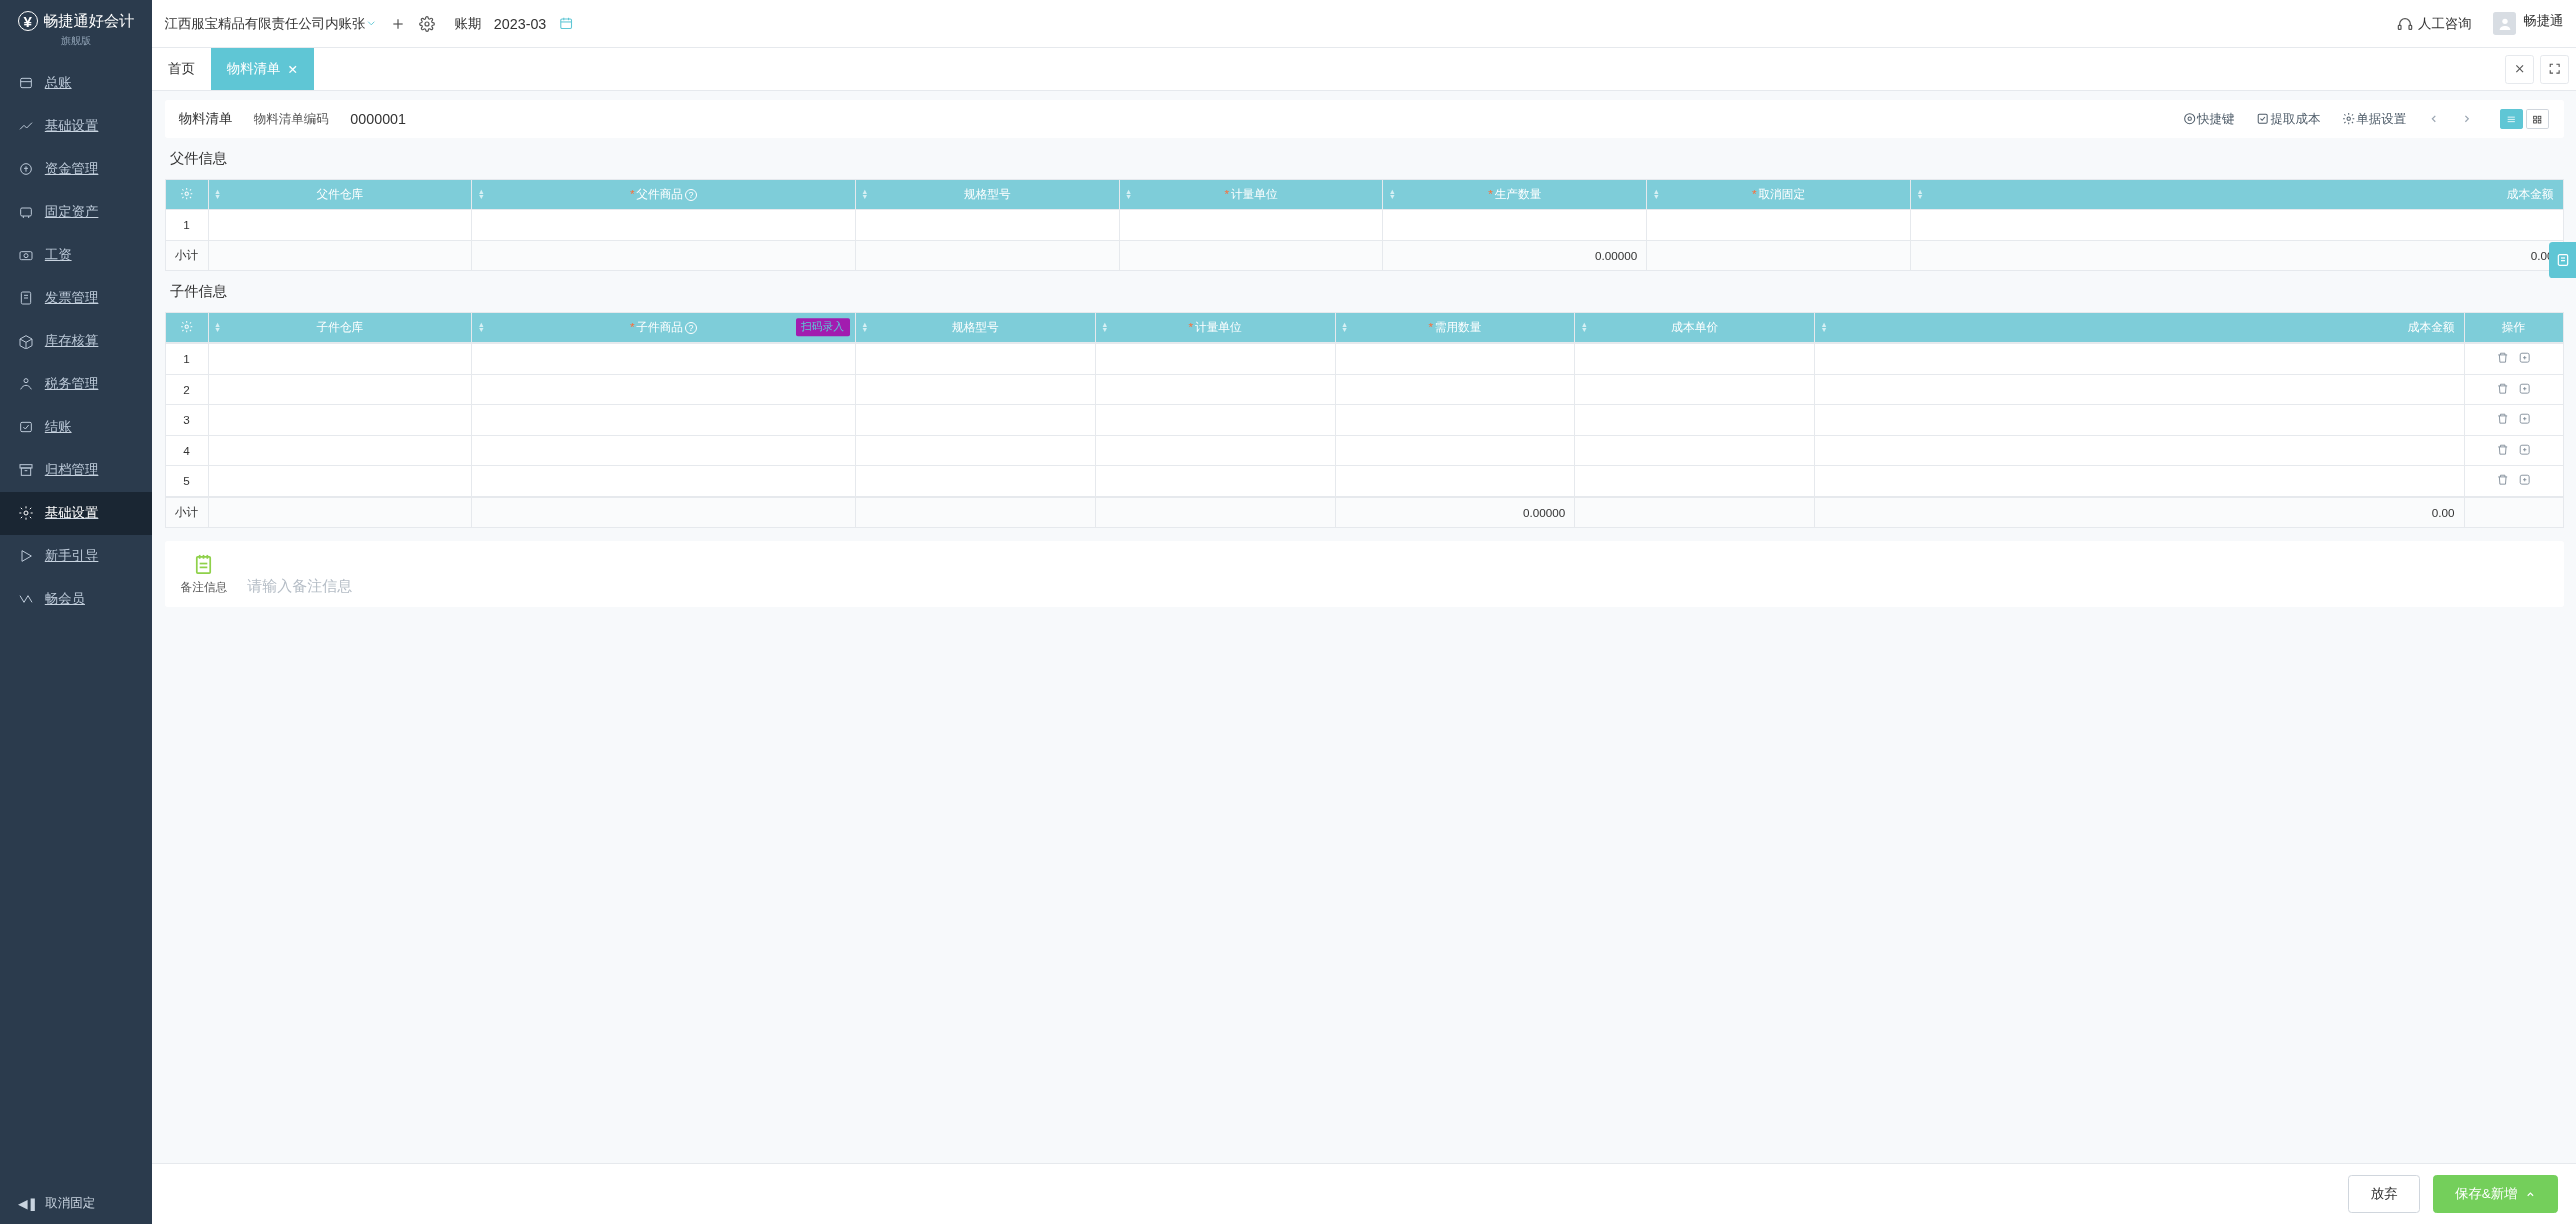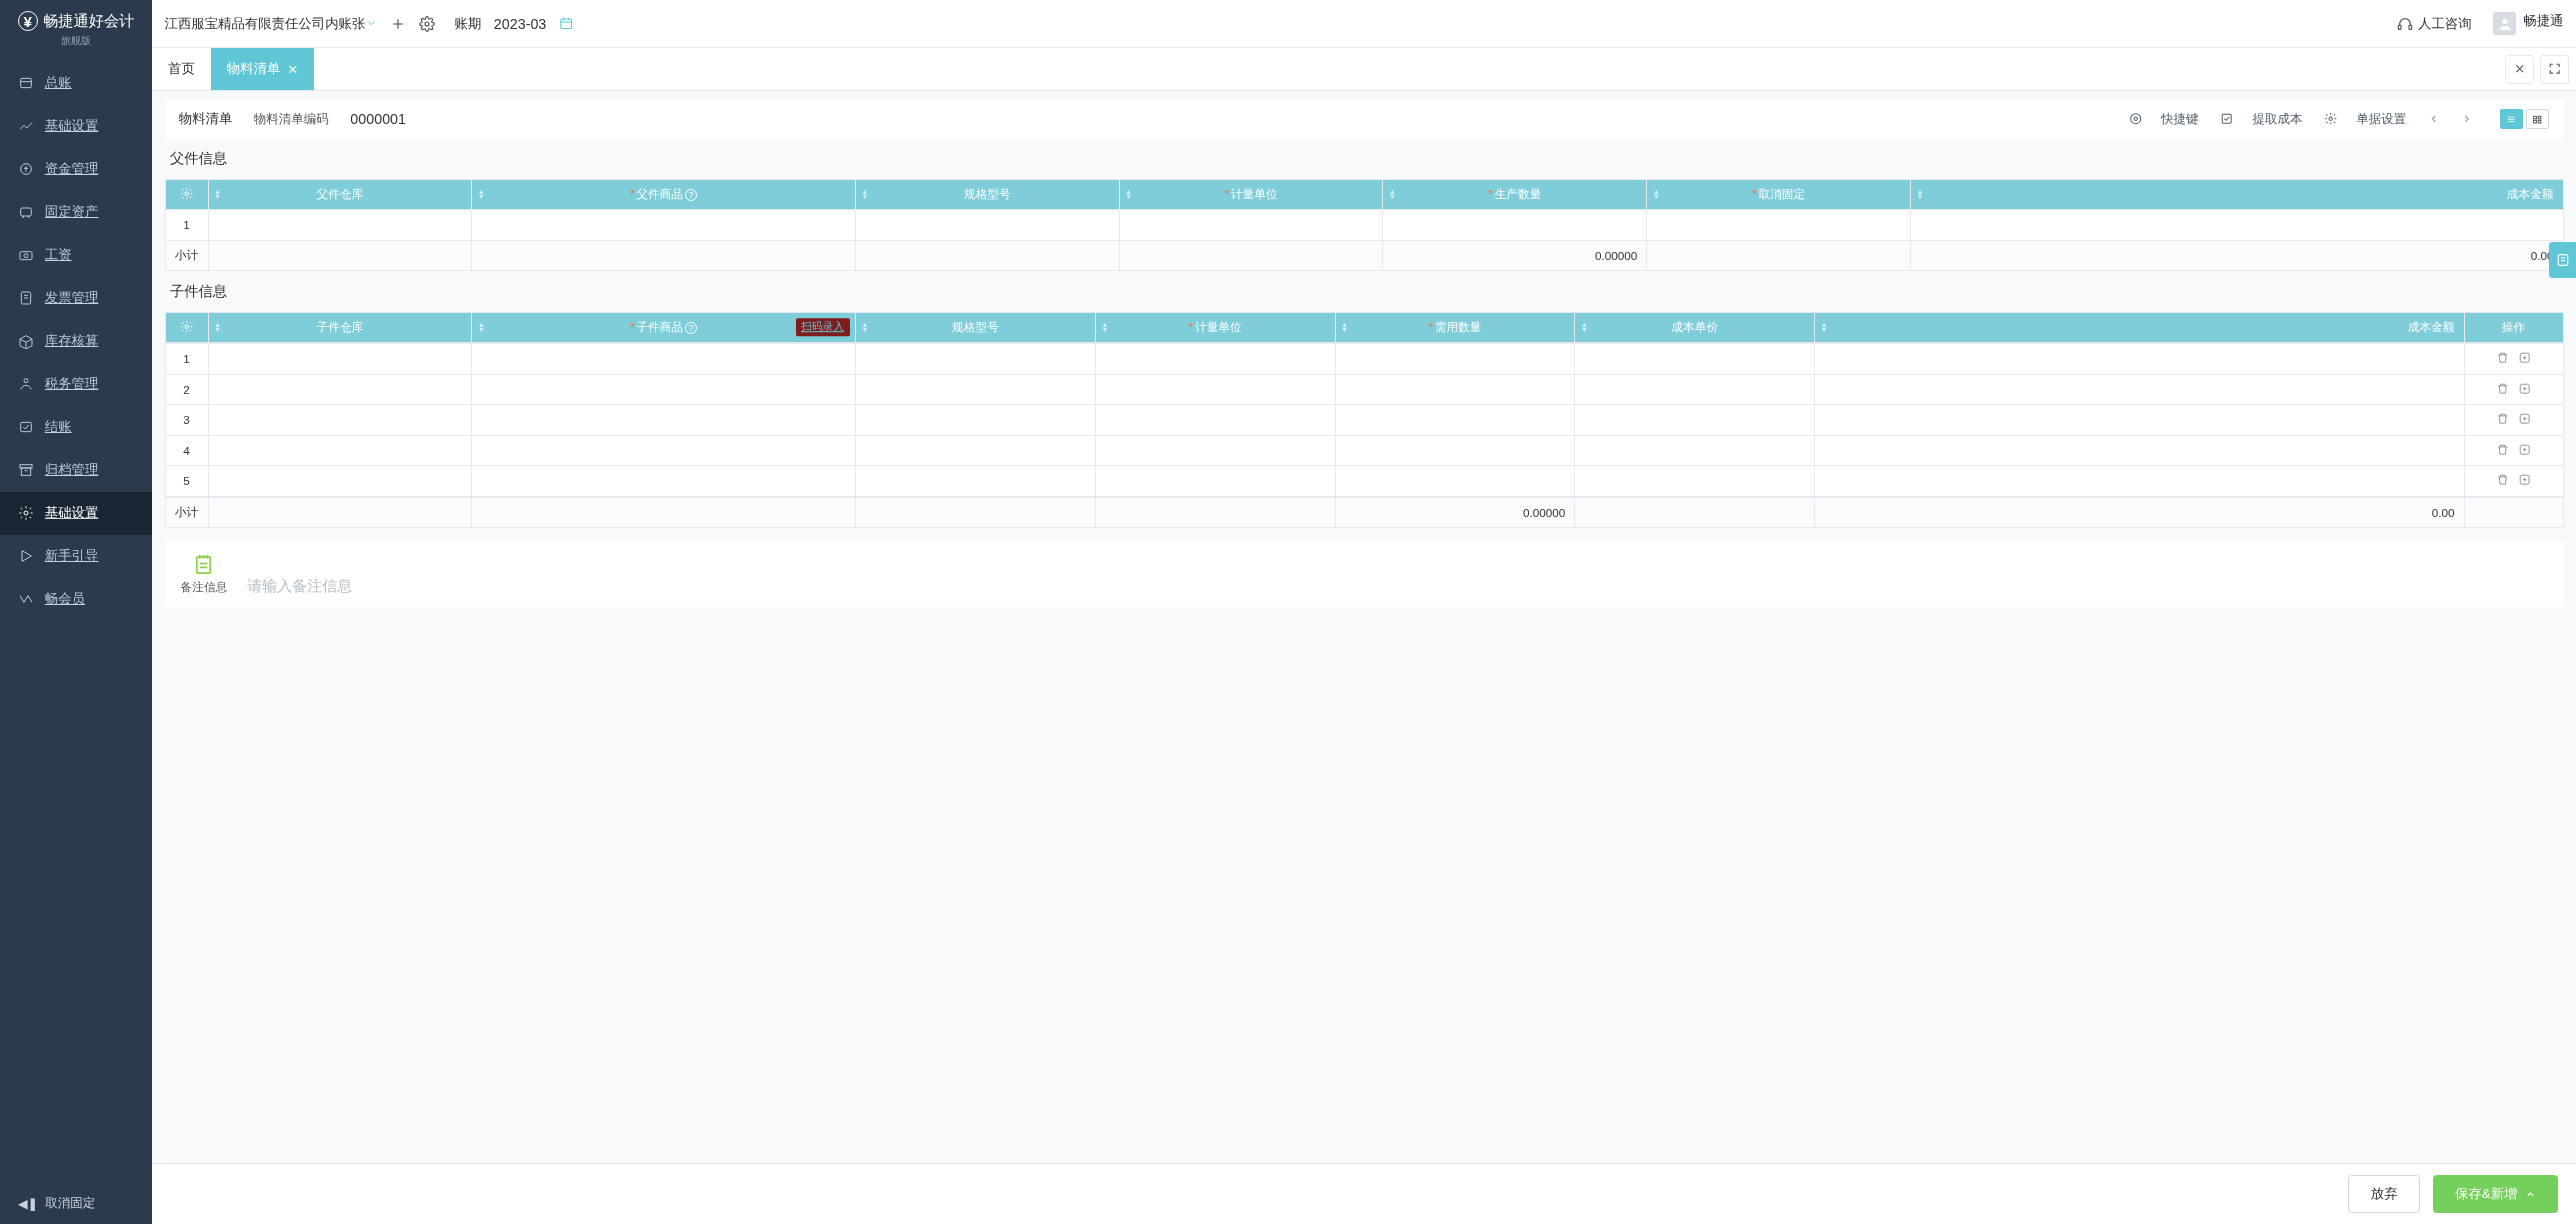--- a/index.html
+++ b/index.html
@@ -46,21 +46,21 @@
 .sq-btn { width: 29px; height: 29px; border: 0.9px solid #e6e9ed; border-radius: 2.7px; display: flex; align-items: center; justify-content: center; background: #fff; cursor: pointer; color: #555; }
 .sq-btn svg { width: 13.4px; height: 13.4px; stroke: currentColor; fill: none; stroke-width: 2; }
 
 
 .content { flex: 1; overflow-y: auto; padding: 9px 12.5px; display: flex; flex-direction: column; gap: 7.2px; }
 .page-head { background: #fff; border-radius: 2.7px; padding: 9px 14.3px; display: flex; align-items: center; gap: 21.5px; }
 .page-title { font-size: 13.4px; color: #333; font-weight: 500; }
 .code-label { font-size: 12.5px; color: #555; }
 .code-value { font-size: 14.3px; color: #333; }
 .head-spacer { flex: 1; }
-.head-action { display: flex; align-items: center; gap: 19px; font-size: 12.5px; color: #4c5a67; cursor: pointer; }
+.head-action { display: flex; align-items: center; gap: 1px; font-size: 12.5px; color: #4c5a67; cursor: pointer; }
 .head-action svg { width: 13.4px; height: 13.4px; stroke: currentColor; fill: none; stroke-width: 1.8; }
 .pager-ico { width: 11.7px; height: 11.7px; color: #9aa5b1; cursor: pointer; }
 .pager-ico svg { width: 100%; height: 100%; stroke: currentColor; fill: none; stroke-width: 2.5; }
 .view-toggle { display: flex; gap: 3.6px; margin-left: 5.4px; }
 .vt-btn { width: 23px; height: 20px; border: 0.9px solid #d0d6dd; border-radius: 1.8px; display: flex; align-items: center; justify-content: center; cursor: pointer; background: #fff; }
 .vt-btn.active { background: #5fc6d5; border-color: #5fc6d5; color: #fff; }
 .vt-btn svg { width: 12.5px; height: 10.8px; stroke: currentColor; fill: none; stroke-width: 1.8; }
 
 .section-title { font-size: 14.3px; color: #333; padding: 3.6px 5.4px; }
 
@@ -72,21 +72,21 @@
 .col-idx { width: 43px; text-align: center; }
 .col-act { width: 99px; text-align: center; }
 .sort-ico { position: absolute; left: 5.4px; top: 50%; transform: translateY(-50%); display: flex; flex-direction: column; line-height: 4.5px; font-size: 7.2px; color: #d6f0f4; }
 .req-star { color: #ff6b35; margin-right: 1.8px; }
 .hdr-gear { color: #fff; cursor: pointer; }
 .hdr-gear svg { width: 13.4px; height: 13.4px; stroke: currentColor; fill: none; stroke-width: 1.8; }
 .info-ico { display: inline-flex; width: 12.5px; height: 12.5px; border: 1.2px solid #fff; border-radius: 50%; align-items: center; justify-content: center; font-size: 9px; margin-left: 1.8px; }
 td.num { text-align: right; }
 td.subtotal-label { text-align: center; background: #fafbfc; }
 tr.subtotal td { background: #fafbfc; }
-.scan-btn { position: absolute; right: 5.4px; top: 50%; transform: translateY(-50%); background: #7f1d1d; color: #5fc6d5; font-size: 10.8px; padding: 1.8px 5.4px; border-radius: 1.8px; cursor: pointer; text-decoration: underline; }
+.scan-btn { position: absolute; right: 5.4px; top: 50%; transform: translateY(-50%); background: #a21caf; color: #5fc6d5; font-size: 10.8px; padding: 1.8px 5.4px; border-radius: 1.8px; cursor: pointer; }
 .row-act { display: flex; gap: 9px; justify-content: center; align-items: center; }
 .row-act span { cursor: pointer; color: #7f8b98; }
 .row-act svg { width: 13.4px; height: 13.4px; stroke: currentColor; fill: none; stroke-width: 1.6; }
 
 
 .remark-box { background: #fff; border-radius: 2.7px; padding: 12.5px 16px; display: flex; align-items: center; gap: 20px; margin-top: 5.4px; }
 .remark-left { display: flex; flex-direction: column; align-items: center; gap: 3.6px; }
 .remark-ico { width: 23px; height: 23px; color: #8fd14a; }
 .remark-ico svg { width: 100%; height: 100%; stroke: currentColor; fill: none; stroke-width: 1.8; }
 .remark-label { font-size: 11.7px; color: #555; }

